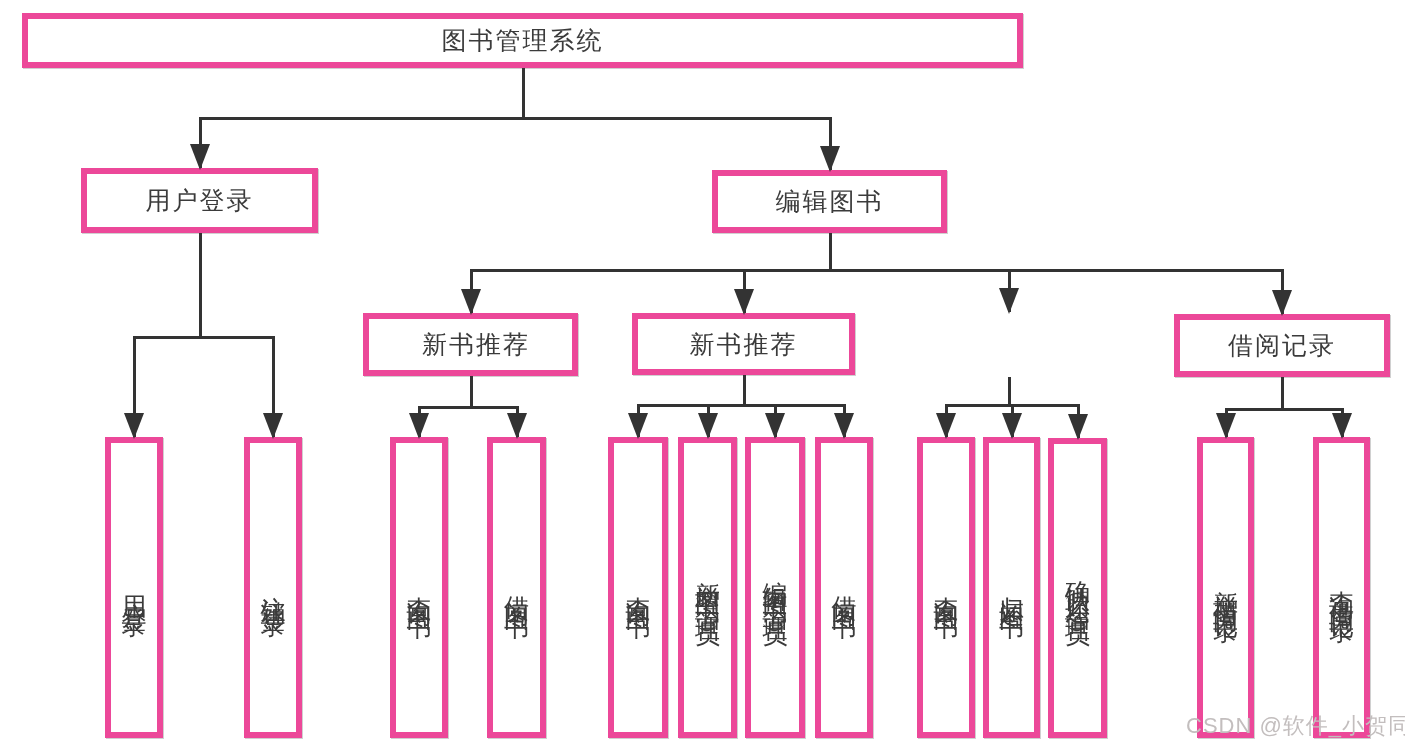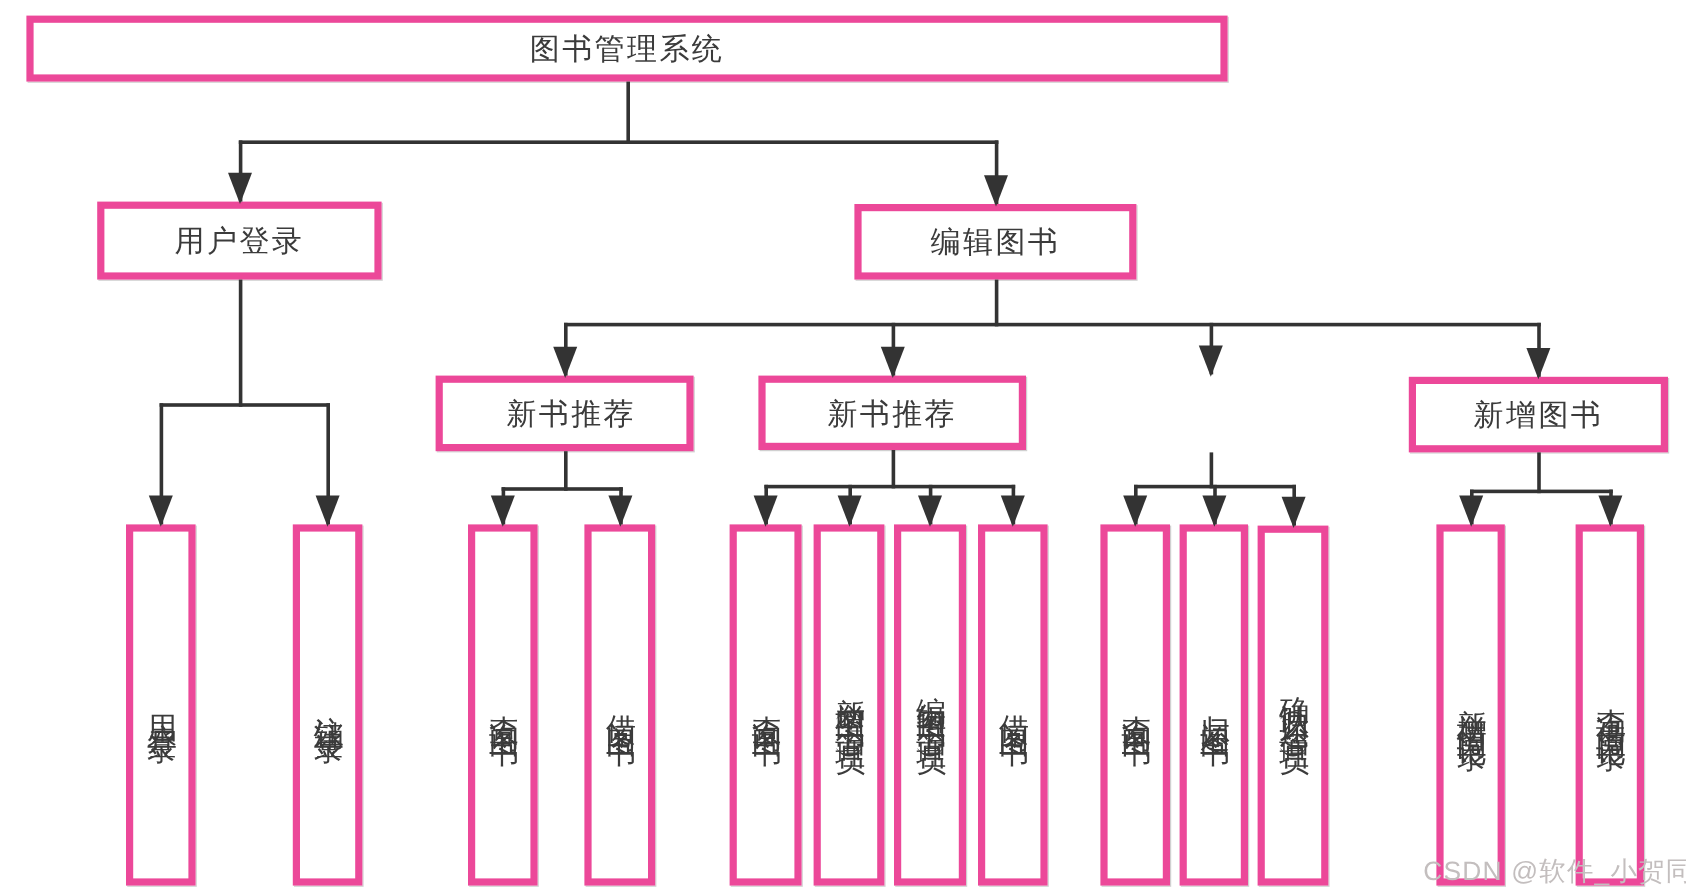--- a/index.html
+++ b/index.html
@@ -75,21 +75,21 @@
     <div class="node horizontal" style="left: 712px; top: 170px; width: 235px; height: 63px;">
       <span class="node-label">编辑图书</span>
     </div>
     <div class="node horizontal" style="left: 363px; top: 313px; width: 215px; height: 63px; padding-left: 11px;">
       <span class="node-label">新书推荐</span>
     </div>
     <div class="node horizontal" style="left: 632px; top: 313px; width: 223px; height: 62px;">
       <span class="node-label">新书推荐</span>
     </div>
     <div class="node horizontal" style="left: 1174px; top: 314px; width: 216px; height: 63px;">
-      <span class="node-label">新增图书</span>
+      <span class="node-label">借阅记录</span>
     </div>
     <div class="node vertical" style="left: 105px; top: 437px; width: 58px; height: 301px;">
       <span class="node-label">用户登录</span>
     </div>
     <div class="node vertical" style="left: 244px; top: 437px; width: 58px; height: 301px;">
       <span class="node-label">注销登录</span>
     </div>
     <div class="node vertical" style="left: 390px; top: 437px; width: 58px; height: 301px;">
       <span class="node-label">查询图书</span>
     </div>

